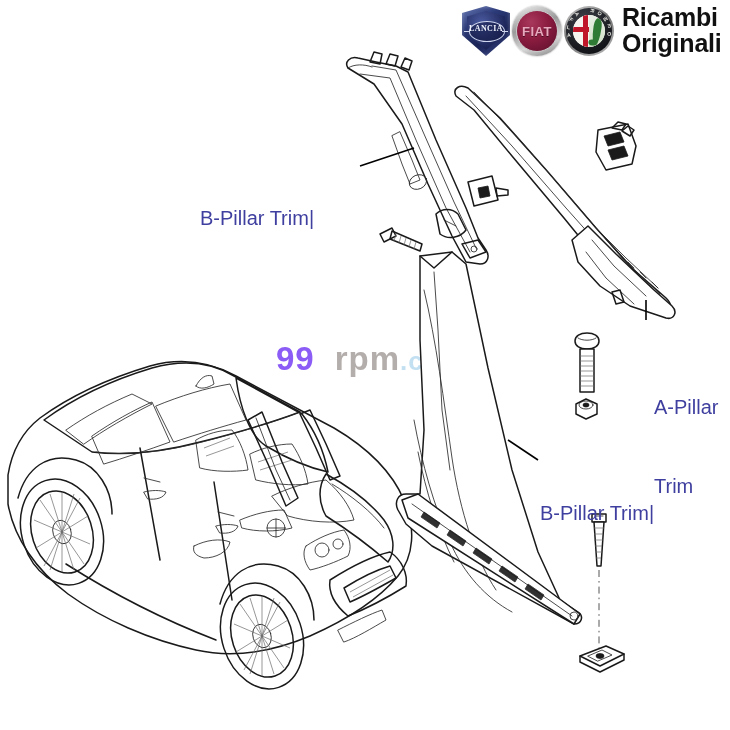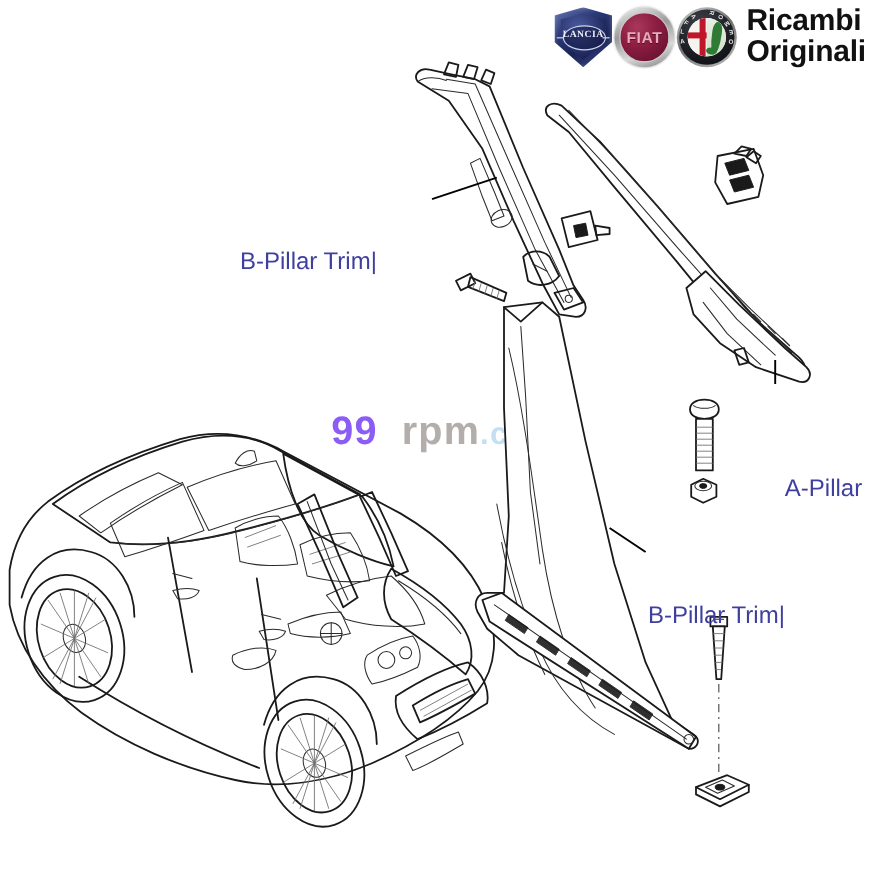--- a/index.html
+++ b/index.html
@@ -518,19 +518,20 @@
     <path class="leader" d="M646 320 L646 300"></path>
     <path class="leader" d="M538 460 L508 440"></path>
   </svg>
 
   <div class="callout" style="left:200px; top:152px;">
     <div>B-Pillar Trim|</div>
   </div>
 
   <div class="callout" style="left:620px; top:341px;margin-left:34px;">
     <div>A-Pillar</div>
+    <div>Trim</div>
   </div>
 
   <div class="callout" style="left:540px; top:447px;">
     <div>B-Pillar Trim|</div>
   </div>
 
 </div>
 
 </body></html>

